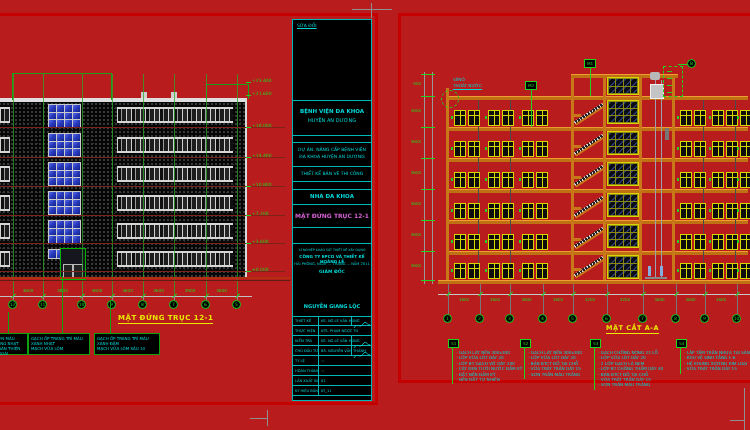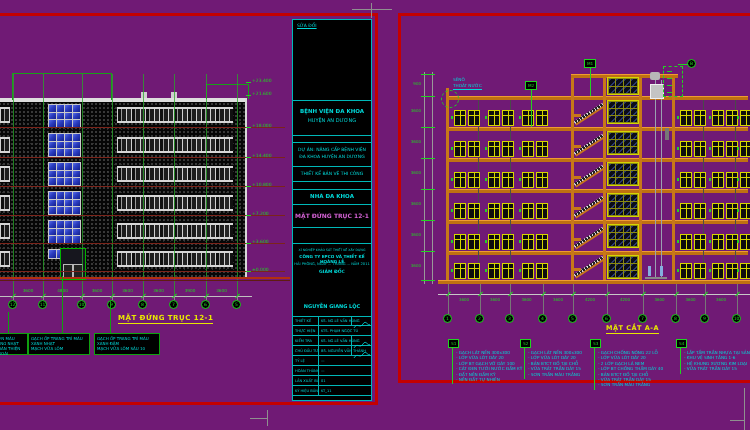--- a/index.html
+++ b/index.html
@@ -1,16 +1,16 @@
 <!DOCTYPE html>
 <html><head>
 <meta charset="utf-8">
 <style>
   html,body{margin:0;padding:0;background:#000;}
-  #canvas{position:relative;width:750px;height:430px;background:#701a75;overflow:hidden;
+  #canvas{position:relative;width:750px;height:430px;background:#b91c1c;overflow:hidden;
           font-family:"DejaVu Sans",sans-serif;}
   .txt{position:absolute;white-space:nowrap;font-family:"DejaVu Sans",sans-serif;box-sizing:border-box;}
   .cyan{color:#00d8d8;} .green{color:#21d421;} .mag{color:#d361d3;}
   .sheet{position:absolute;border:3px solid #c40000;background:transparent;box-sizing:border-box;}
   .stipple{background-color:#060606;
     background-image:radial-gradient(circle,#4a4a4a .6px,transparent 1px),
                      radial-gradient(circle,#2d2d2d .6px,transparent 1px);
     background-size:4px 4px,7px 7px;background-position:0 0,2px 3px;}
   .ribbon{position:absolute;height:16px;box-sizing:border-box;
     border-top:2px solid #d6d6d6;border-bottom:2px solid #d6d6d6;

